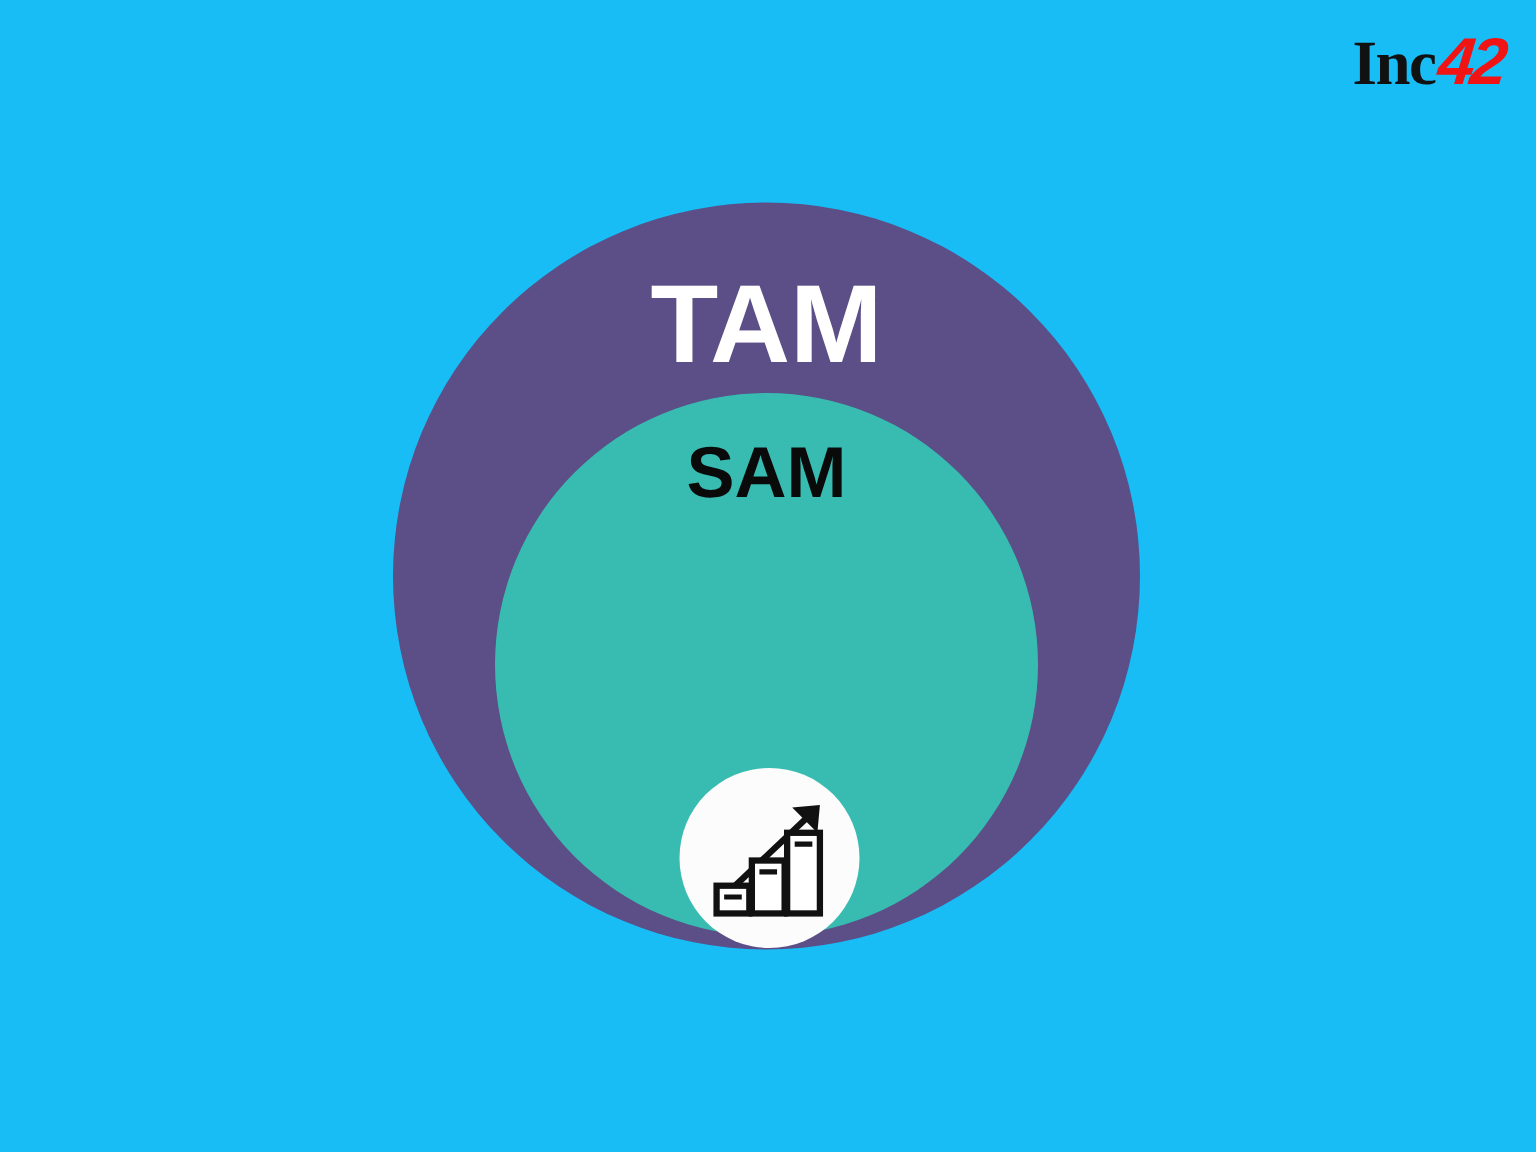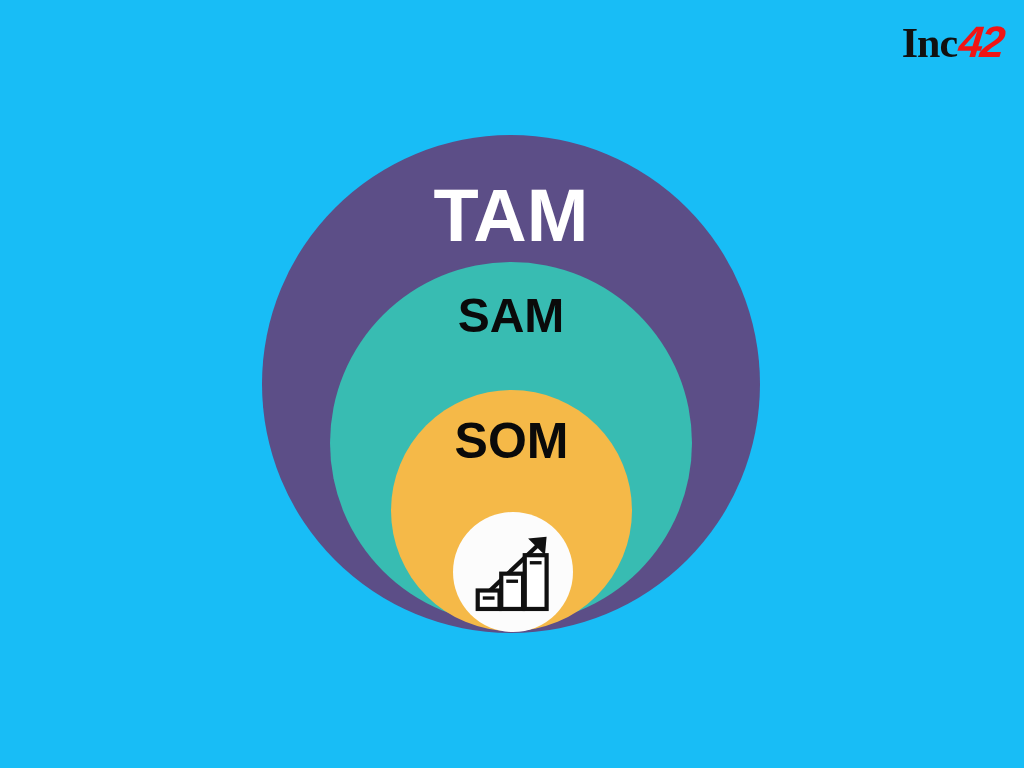--- a/index.html
+++ b/index.html
@@ -137,23 +137,20 @@
   </div>
 
   <div id="circle-tam" class="circle">
     <div id="label-tam" class="circle-label">TAM</div>
   </div>
 
   <div id="circle-sam" class="circle">
     <div id="label-sam" class="circle-label">SAM</div>
   </div>
 
-  <div id="circle-som" class="circle">
-    <div id="label-som" class="circle-label">SOM</div>
-  </div>
 
   <div id="icon-badge">
     <svg viewBox="0 0 100 100" aria-hidden="true">
 
       <line x1="10" y1="84" x2="84" y2="14" stroke="#111111" stroke-width="5" stroke-linecap="butt"></line>
       <polygon points="90,8 88,30 68,10" fill="#111111"></polygon>
 
       <rect x="8" y="72" width="26" height="22" fill="#FFFFFF" stroke="#111111" stroke-width="5"></rect>
       <line x1="14" y1="81" x2="28" y2="81" stroke="#111111" stroke-width="4"></line>
 

